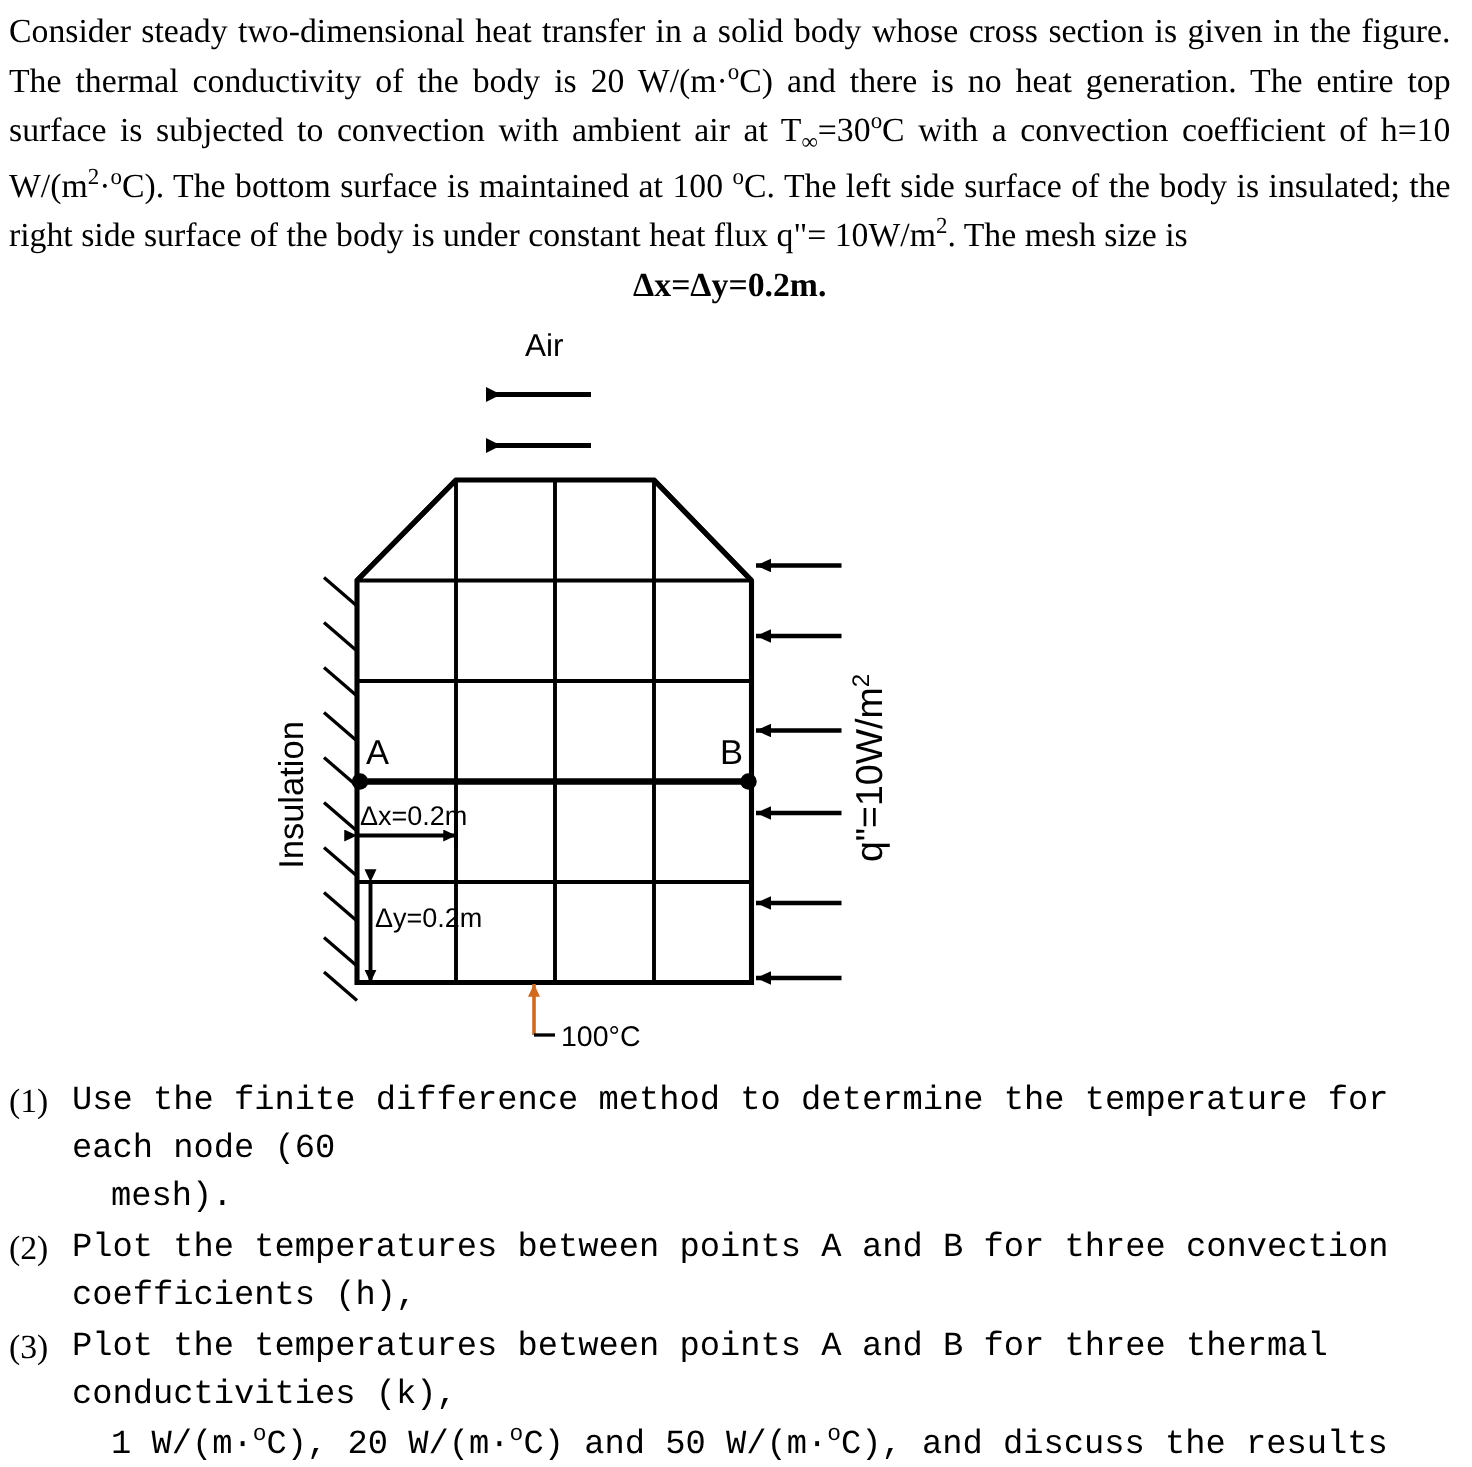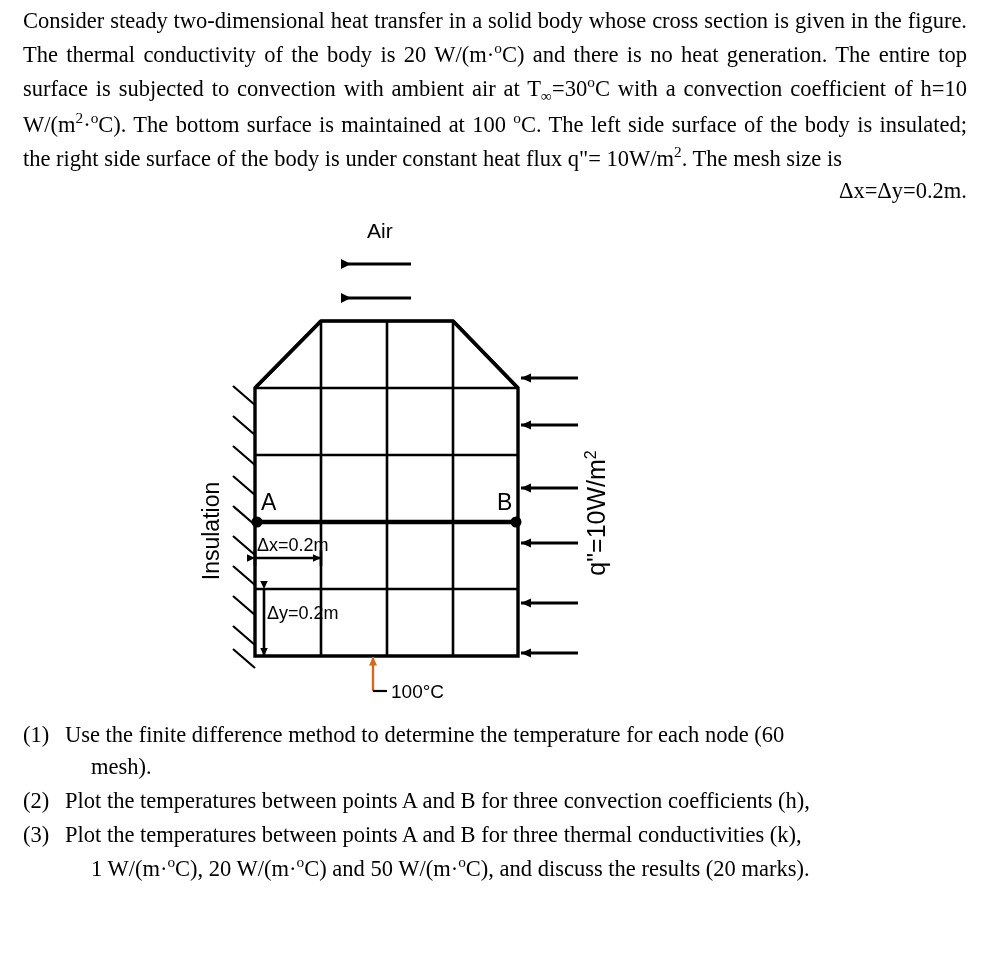--- a/index.html
+++ b/index.html
@@ -13,35 +13,36 @@
     font-family: "Liberation Serif", serif;
     color: #000000;
     position: relative;
     overflow: hidden;
   }
   .page {
     position: relative;
     width: 981px;
     height: 978px;
     box-sizing: border-box;
-    padding: 4px 8px 0 21px;
+    padding: 4px 8px 0 4px;
   }
   .problem-text {
     font-family: "Liberation Serif", serif;
     font-size: 22.5px;
     line-height: 1.47;
     text-align: justify;
     text-justify: inter-word;
     margin: 0;
     padding: 0 6px 0 2px;
     hyphens: none;
   }
   .problem-text .lastline {
     display: block;
-    text-align: right;
+    text-align: center;
+    font-weight: bold;
   }
   sub, sup {
     font-size: 0.68em;
   }
   sup { vertical-align: super; }
   sub { vertical-align: sub; }
 
   
   .figure-wrap {
     position: relative;
@@ -64,20 +65,21 @@
     display: flex;
     align-items: flex-start;
     margin-bottom: 2px;
   }
   .q-num {
     flex: 0 0 auto;
     width: 42px;
   }
   .q-body {
     flex: 1 1 auto;
+    font-family: Liberation Mono, monospace;
   }
   .q-body .cont {
     display: block;
     padding-left: 26px;
   }
 </style>
 </head>
 <body>
 
 <div class="page">

